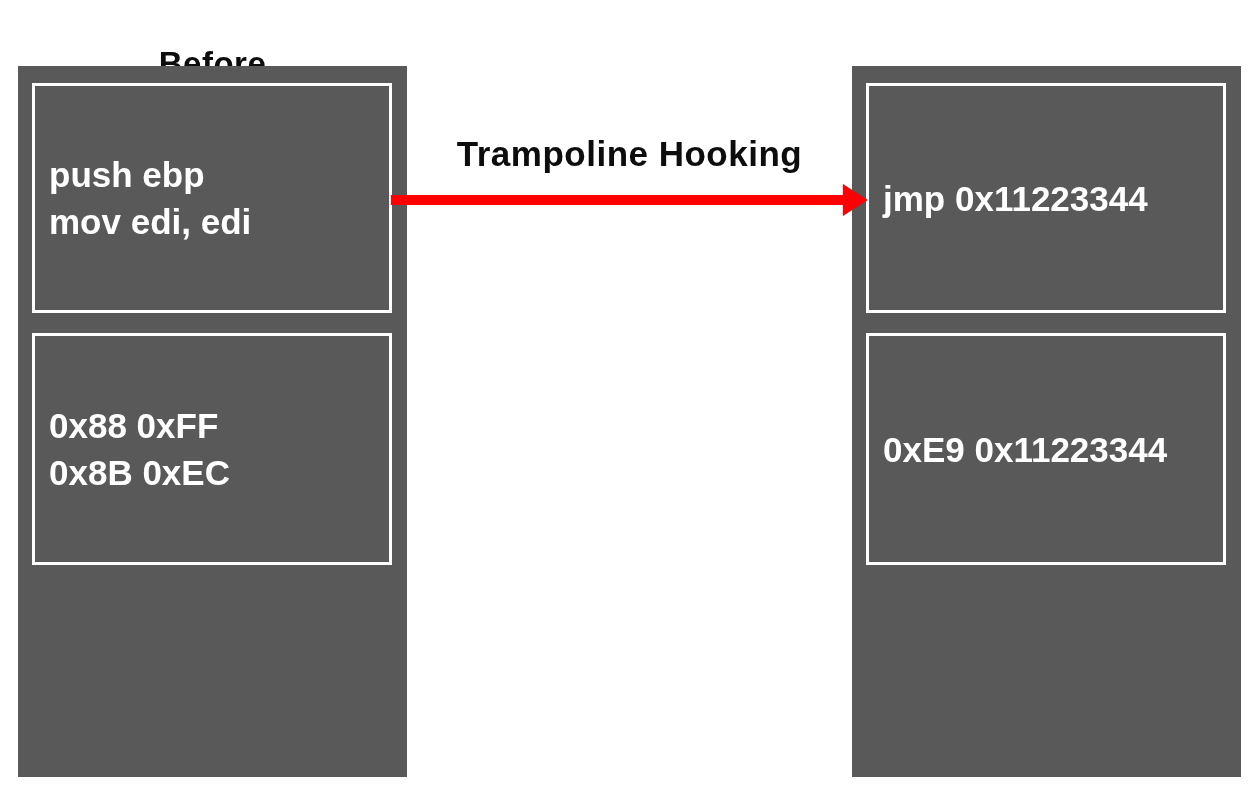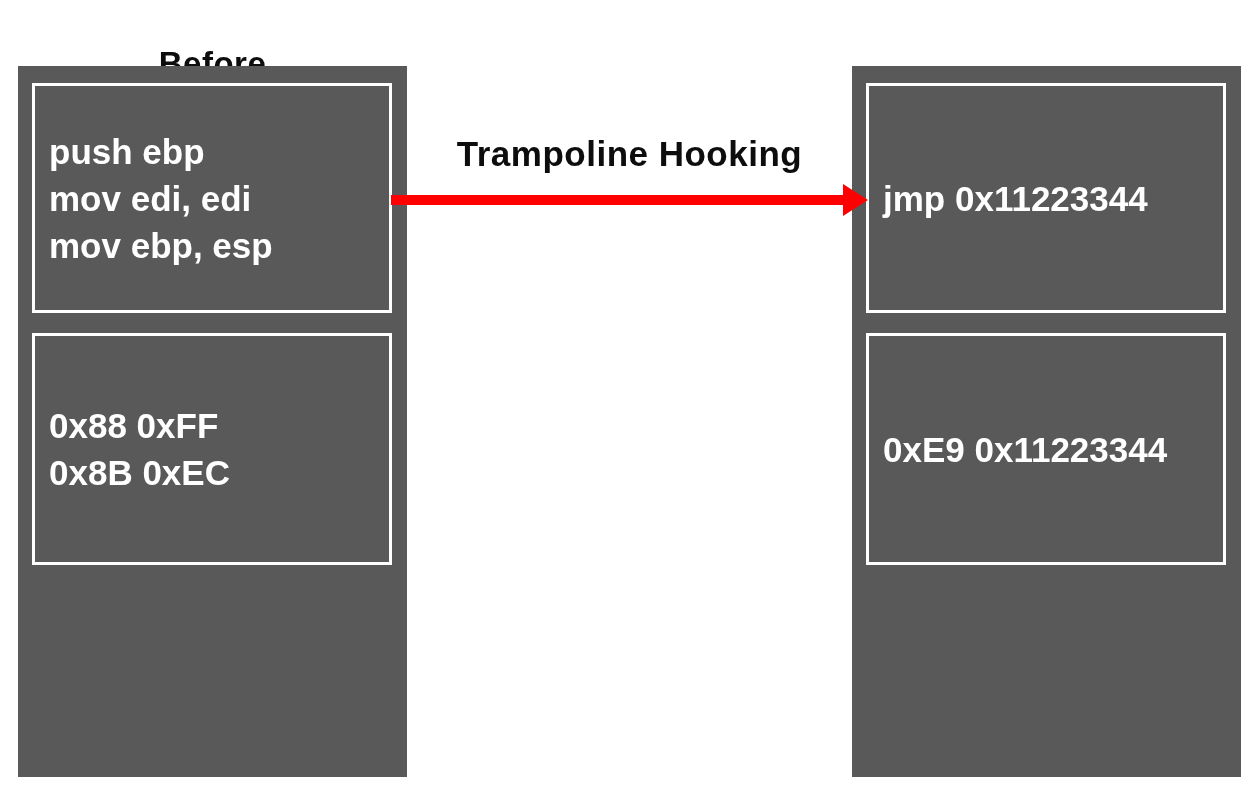--- a/index.html
+++ b/index.html
@@ -95,21 +95,20 @@
 <body>
 
 <div class="canvas">
 
   <div class="col-title before">Before</div>
 
   <div class="column before">
     <div class="inner-box top">
       <div class="box-line">push ebp</div>
       <div class="box-line">mov edi, edi</div>
-      <div class="box-line">mov ebp, esp</div>
     </div>
     <div class="inner-box bottom">
       <div class="box-line">0x88 0xFF</div>
       <div class="box-line">0x8B 0xEC</div>
     </div>
   </div>
 
   <div class="column after">
     <div class="inner-box top">
       <div class="box-line">jmp 0x11223344</div>

